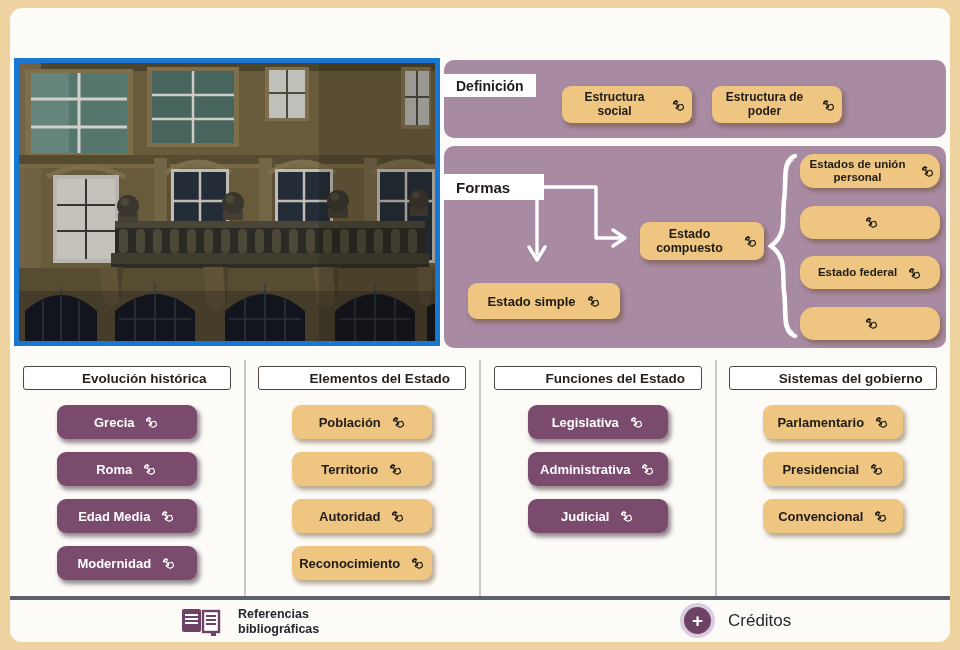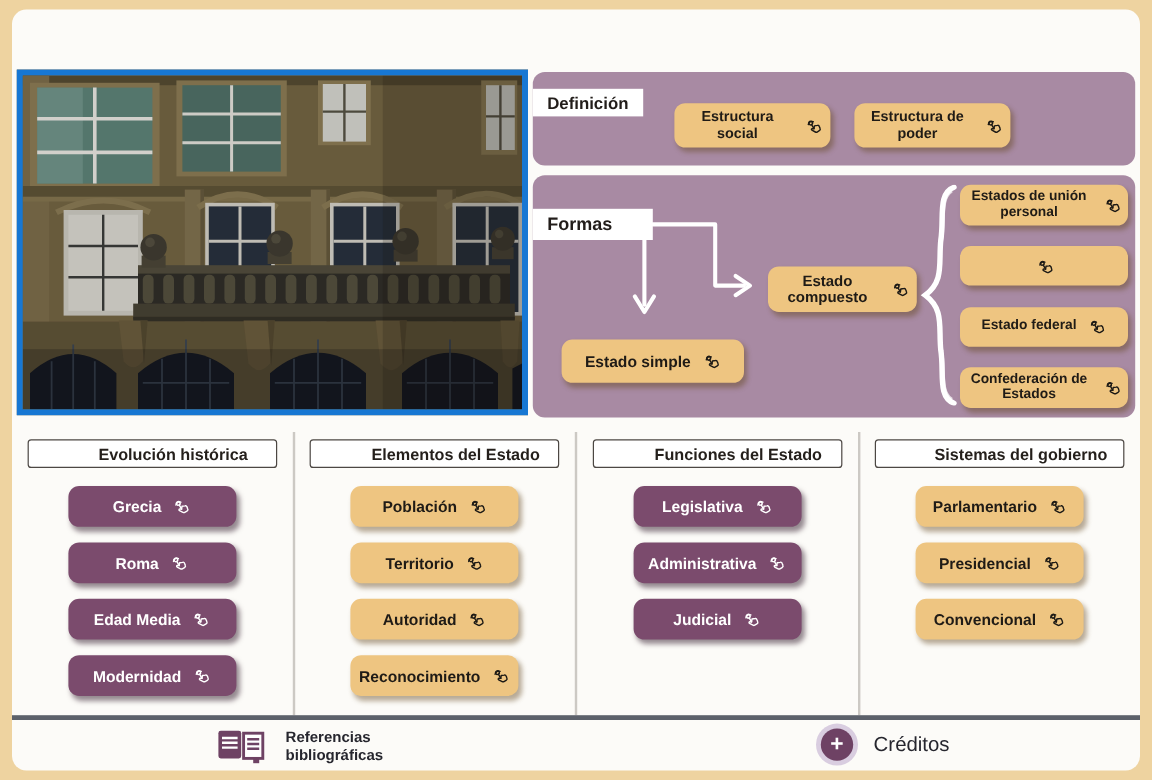--- a/index.html
+++ b/index.html
@@ -51,21 +51,21 @@
   .btn.purple .hand{color:#ffffff;}
   .def-buttons .btn{width:130px;height:37px;font-size:12px;line-height:1.12;}
   .btn-simple{position:absolute;left:24px;top:137px;width:152px;height:36px;font-size:13px;}
   .btn-compuesto{position:absolute;left:196px;top:76px;width:124px;height:38px;font-size:12.5px;line-height:1.12;}
   .connectors{position:absolute;left:0;top:0;width:502px;height:202px;pointer-events:none;}
   .brace{position:absolute;left:320px;top:8px;width:38px;height:184px;pointer-events:none;}
   .tipos{
     position:absolute;right:6px;top:8px;width:140px;height:186px;
     display:flex;flex-direction:column;justify-content:space-between;
   }
-  .tipos .btn{width:140px;min-height:33px;font-size:11.5px;line-height:1.15;padding:4px 5px;}
+  .tipos .btn{width:140px;min-height:33px;font-size:11.5px;line-height:1.15;padding:4px 5px;border-radius:14px;}
   
   .columns{position:absolute;left:0;top:352px;width:940px;height:236px;display:flex;}
   .column{flex:1 1 0;display:flex;flex-direction:column;align-items:center;box-sizing:border-box;}
   .column + .column{border-left:2px solid #ccc9c4;}
   .col-header{
     margin-top:6px;width:208px;height:24px;background:#fff;
     border:1.5px solid #4c4743;border-radius:3px;box-sizing:border-box;
     display:flex;align-items:center;justify-content:center;
     font-weight:bold;font-size:13.5px;color:#241f1b;padding-left:35px;
   }
@@ -353,21 +353,20 @@
           <svg class="hand" viewBox="0 0 24 24">
             <g fill="none" stroke="currentColor" stroke-width="1.6" stroke-linecap="round" stroke-linejoin="round" transform="rotate(-30 12 12)">
               <path d="M8.8 8.4 A4 4 0 0 1 15.2 8.4"></path>
               <circle cx="12" cy="8.2" r="2"></circle>
               <path d="M12 10.5 L12 15.5"></path>
               <path d="M12 15.5 l-1.5 -1 c-.9 -.6 -1.9 .4 -1.3 1.3 l2.3 3.6 c.4 .6 1 1 1.7 1 h2.8 c1 0 1.9 -.7 2 -1.7 l.4 -2.4 c.2 -.9 -.3 -1.8 -1.2 -2.1 l-3.2 -1.2 z"></path>
             </g>
           </svg>
         </button>
         <button class="btn tan">
-          <span class="lbl">Confederación de Estados</span>
           <svg class="hand" viewBox="0 0 24 24">
             <g fill="none" stroke="currentColor" stroke-width="1.6" stroke-linecap="round" stroke-linejoin="round" transform="rotate(-30 12 12)">
               <path d="M8.8 8.4 A4 4 0 0 1 15.2 8.4"></path>
               <circle cx="12" cy="8.2" r="2"></circle>
               <path d="M12 10.5 L12 15.5"></path>
               <path d="M12 15.5 l-1.5 -1 c-.9 -.6 -1.9 .4 -1.3 1.3 l2.3 3.6 c.4 .6 1 1 1.7 1 h2.8 c1 0 1.9 -.7 2 -1.7 l.4 -2.4 c.2 -.9 -.3 -1.8 -1.2 -2.1 l-3.2 -1.2 z"></path>
             </g>
           </svg>
         </button>
       </div>

